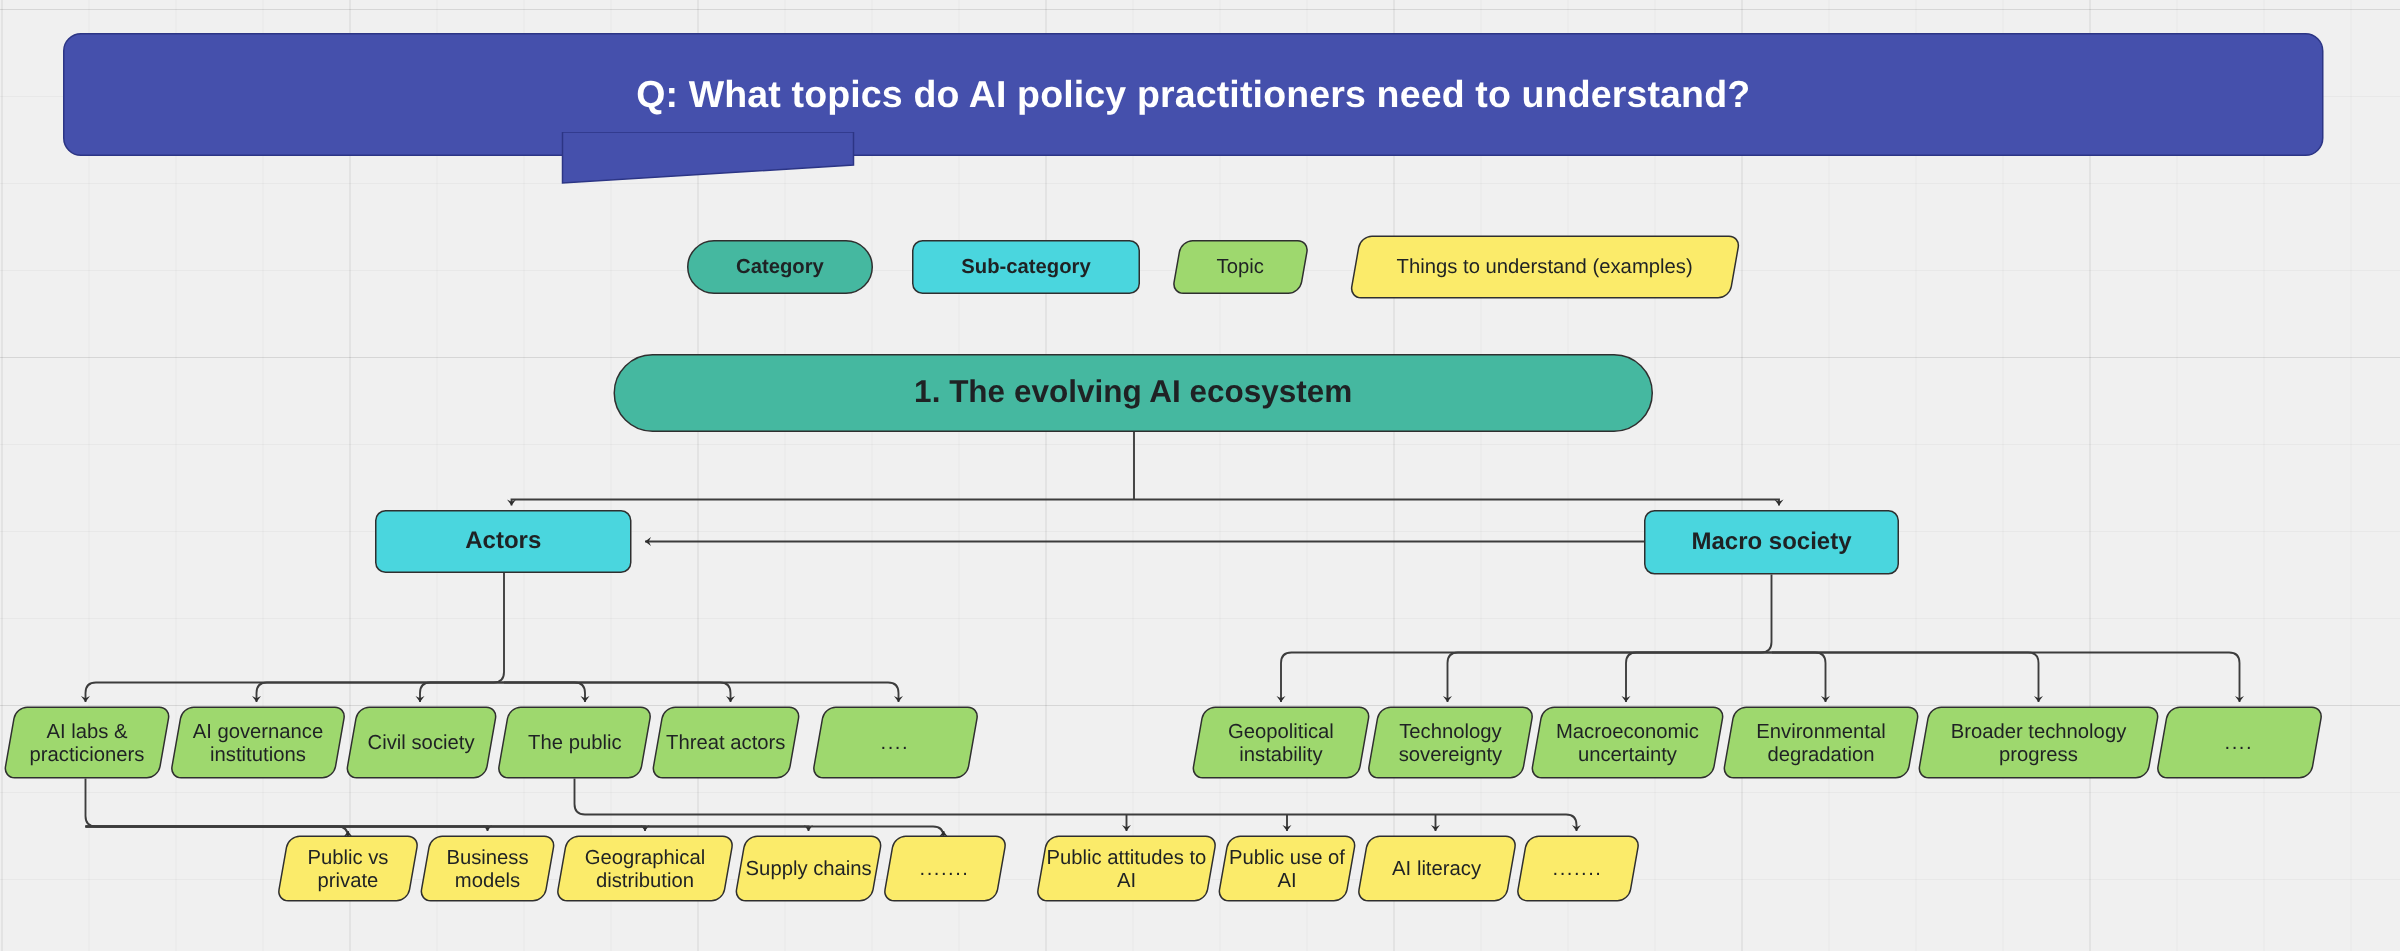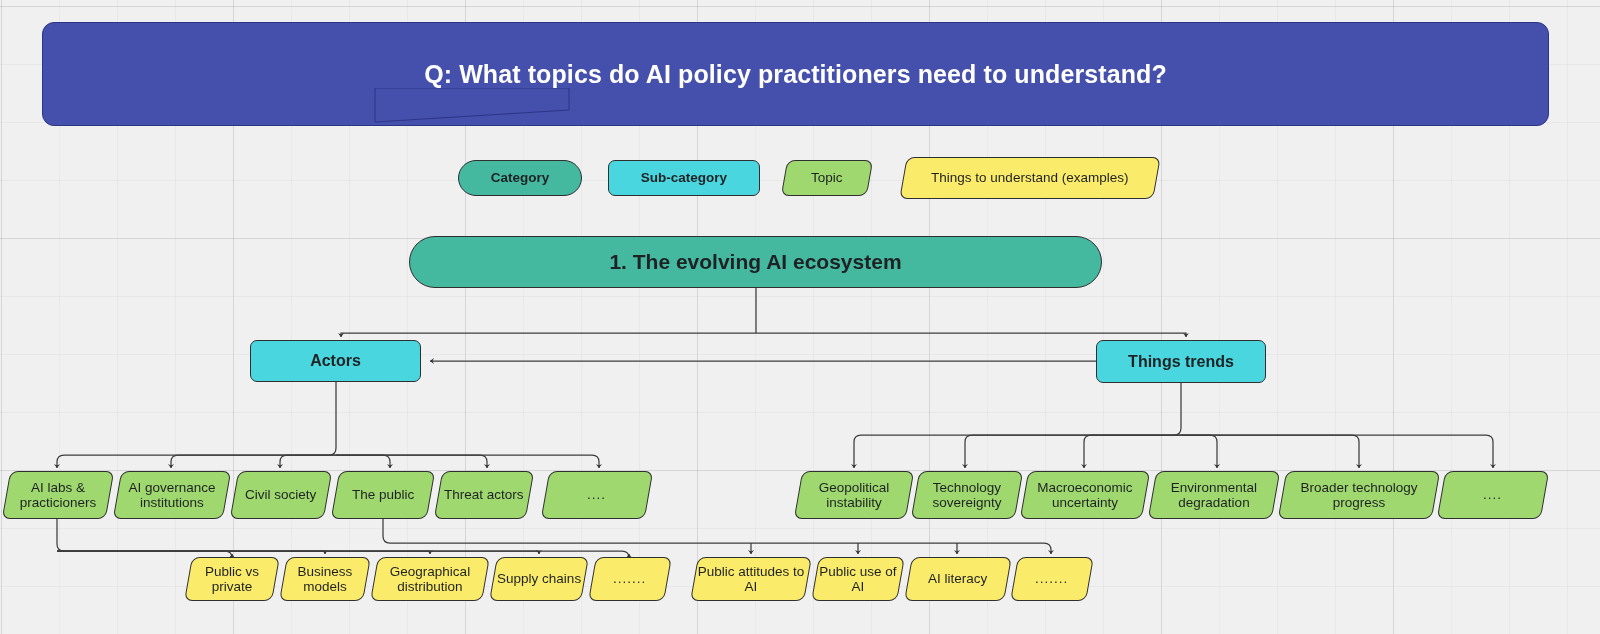--- a/index.html
+++ b/index.html
@@ -36,21 +36,21 @@
     width: 1600px; height: 634px;
     pointer-events: none;
   }
 
   
   .banner {
     position: absolute;
     left: 42px;
     top: 22px;
     width: 1507px;
-    height: 104px;
+    height: 82px;
   }
   .banner-body {
     position: absolute;
     left: 0; top: 0;
     width: 100%; height: 100%;
     background: #4550ac;
     border: 1px solid #2c3585;
     border-radius: 12px;
     box-sizing: border-box;
     display: flex;
@@ -213,21 +213,21 @@
   </div>
 
   <div class="node cat root" style="left:409px; top:236px; width:693px; height:52px;">
     <span>1. The evolving AI ecosystem</span>
   </div>
 
   <div class="node subcat sub" style="left:250px; top:340px; width:171px; height:42px;">
     <span>Actors</span>
   </div>
   <div class="node subcat sub" style="left:1096px; top:340px; width:170px; height:43px;">
-    <span>Things trends</span>
+    <span>Macro society</span>
   </div>
 
   <div class="node topic topic-node" style="left:6px; top:471px; width:104px; height:48px;">
     <span>AI labs &amp; practicioners</span>
   </div>
   <div class="node topic topic-node" style="left:117px; top:471px; width:110px; height:48px;">
     <span>AI governance institutions</span>
   </div>
   <div class="node topic topic-node" style="left:234px; top:471px; width:94px; height:48px;">
     <span>Civil society</span>

